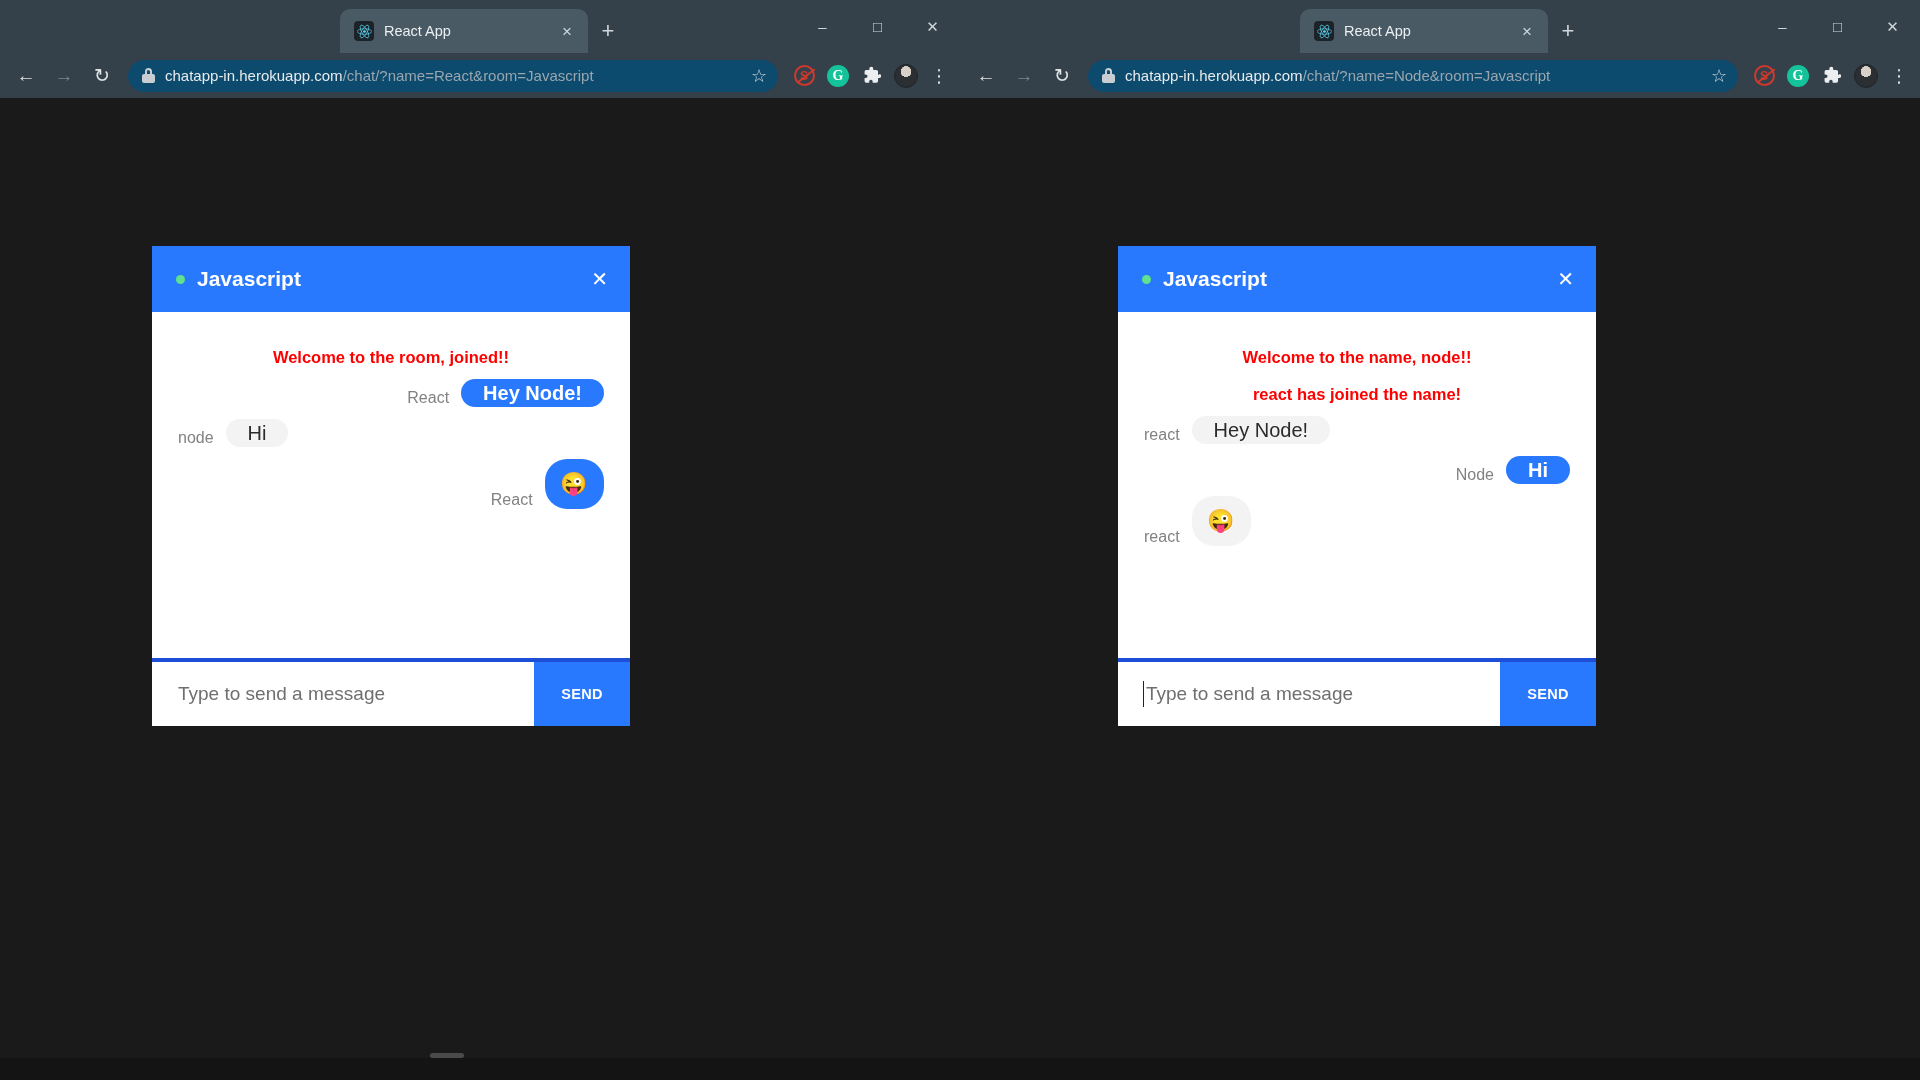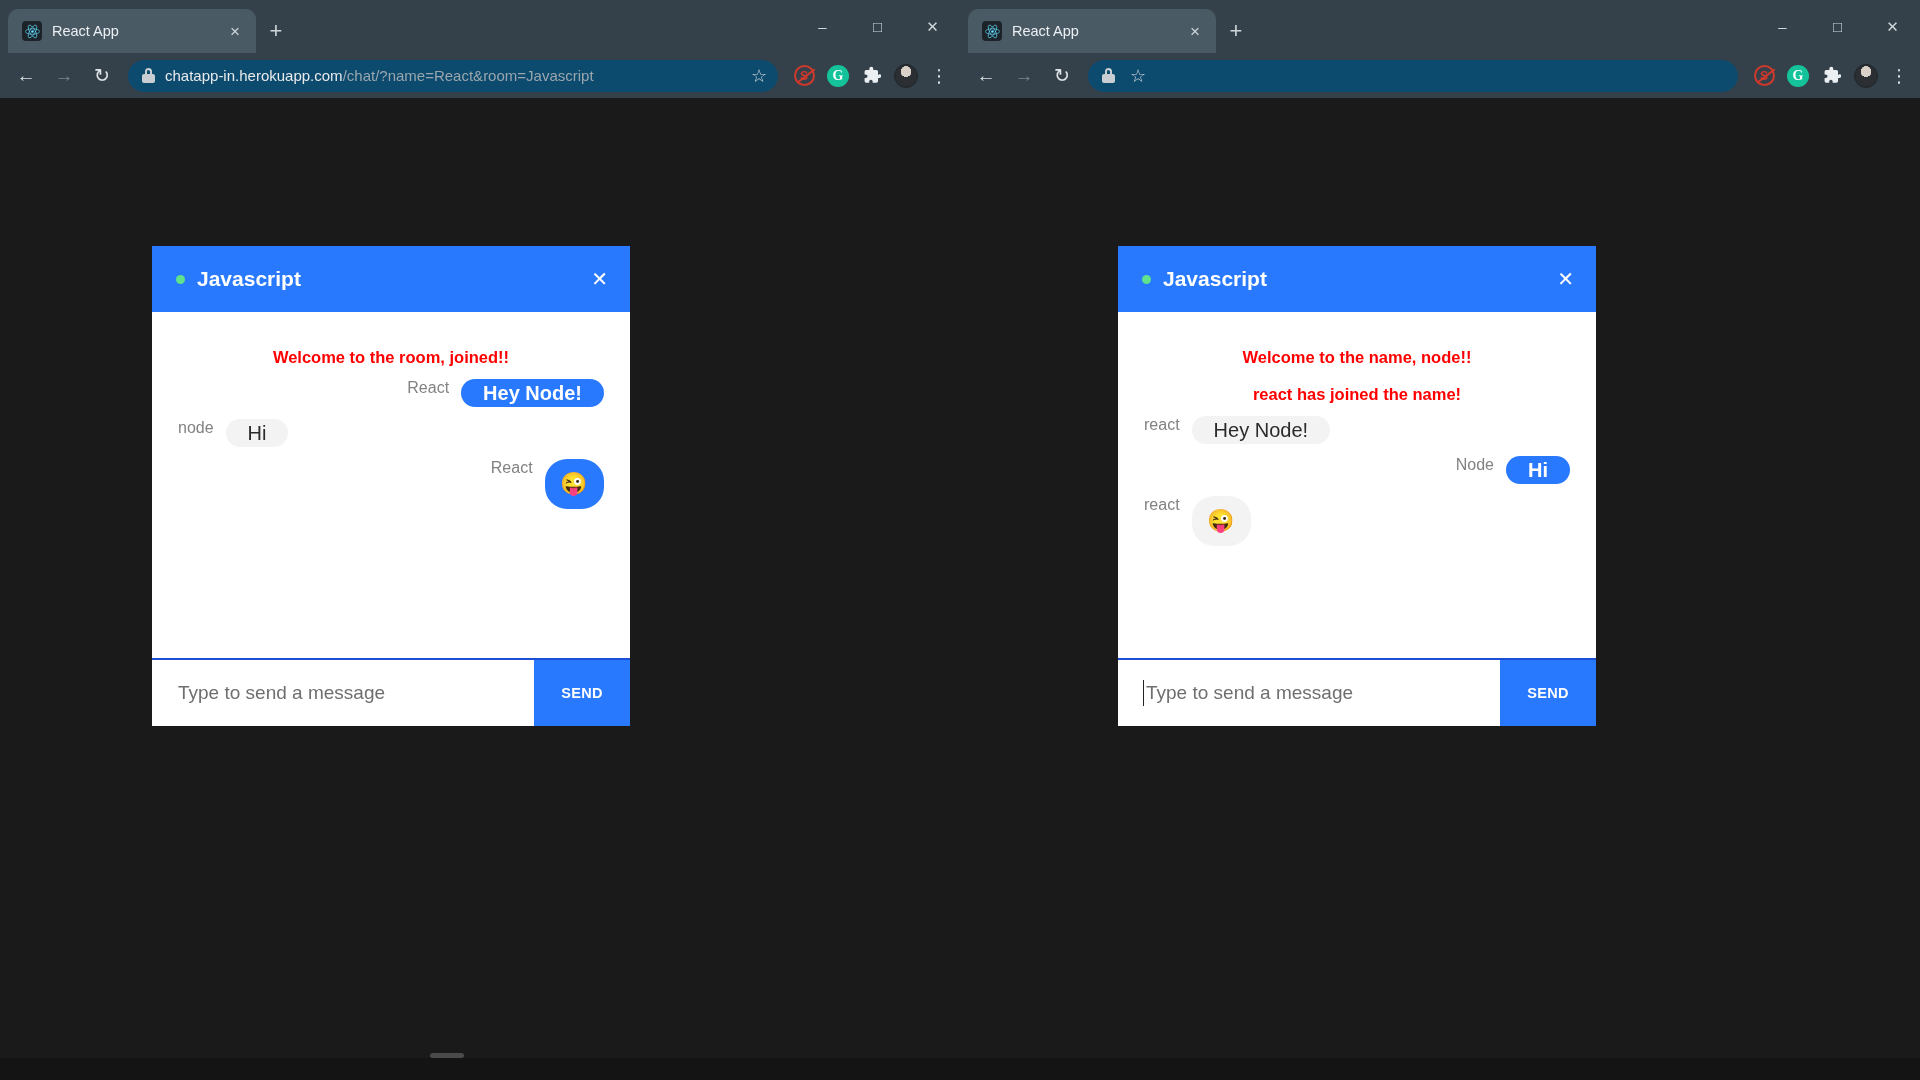--- a/index.html
+++ b/index.html
@@ -12,20 +12,21 @@
   .screen { position: relative; width: 1920px; height: 1080px; display: flex; background:#141414; }
 
   
   .browser { position: relative; height: 1080px; background: #141414; overflow: hidden; }
   .browser.left  { width: 960px; }
   .browser.right { width: 960px; }
 
   .tabstrip {
     height: 53px; background: #35414a; display: flex; align-items: flex-end;
     position: relative;
+    justify-content: center;
   }
   .winbtns {
     position: absolute; right: 0; top: 0; height: 53px;
     display: flex; align-items: center; gap: 0px;
   }
   .winbtn {
     width: 55px; height: 53px; display:flex; align-items:center; justify-content:center;
     color:#cfd6da; font-size: 15px; line-height:1;
   }
   .winbtn.close { color:#cfd6da; }
@@ -90,35 +91,35 @@
   }
   .chat-header-left { display:flex; align-items:center; gap: 12px; }
   .online-dot { width: 9px; height: 9px; border-radius: 50%; background:#5fe28b; flex:none; }
   .room-name { color:#fff; font-size: 21px; font-weight: bold; }
   .chat-close { color:#fff; font-size: 20px; line-height:1; font-weight:500; }
 
   .messages { background:#fff; height: 346px; padding: 18px 26px 10px 26px; overflow:hidden; }
   .sys { color:#ff0000; font-weight:bold; font-size: 16.5px; text-align:center; margin: 18px 0 0 0; }
   .sys + .sys { margin-top: 18px; }
 
-  .row { display:flex; align-items:flex-start; margin-top: 12px; }
+  .row { display:flex; align-items:flex-end; margin-top: 12px; }
   .row.right { justify-content: flex-end; }
   .row.left  { justify-content: flex-start; }
   .who { color:#828282; font-size: 16px; }
   .row.right .who { margin-right: 12px; }
   .row.left .who  { margin-left: 0px; margin-right: 12px; }
   .bubble {
     border-radius: 22px; padding: 2px 22px; font-size: 20px; line-height: 1.2;
     max-width: 330px; word-wrap: break-word;
   }
   .bubble.blue { background:#2979ff; color:#fff; font-weight: bold; }
   .bubble.gray { background:#f3f3f3; color:#2b2b2b; }
   .bubble.emoji { font-size: 22px; padding: 12px 16px; }
 
-  .composer { display:flex; height: 68px; border-top: 2px solid #1d4ed8; background:#fff; }
+  .composer { display:flex; height: 68px; border-top: 4px solid #1d4ed8; background:#fff; }
   .composer-input {
     flex: 1; border: none; outline: none; background: transparent;
     font-size: 19px; color: #3a3a3a; padding: 0 26px;
     font-family: "Liberation Sans", sans-serif;
   }
   .composer-input::placeholder { color:#6f6f6f; }
   .send-btn {
     width: 96px; background:#2979ff; color:#fff; border:none; cursor:pointer;
     font-size: 14.5px; font-weight: bold; letter-spacing: .3px;
     font-family:"Liberation Sans", sans-serif;
@@ -255,20 +256,21 @@
 
     <div class="toolbar">
       <div class="navbtn">←</div>
       <div class="navbtn fwd">→</div>
       <div class="navbtn">↻</div>
       <div class="omnibox">
         <span class="lock">
             <span class="shackle"></span>
             <span class="body"></span>
           </span>
+        <span class="url"><span>chatapp-in.herokuapp.com</span><span class="path">/chat/?name=Node&amp;room=Javascript</span></span>
         <span class="star">☆</span>
       </div>
       <div class="exticons">
         <span class="ext">
             <span class="ext-adblock">S</span>
           </span>
         <span class="ext">
             <span class="ext-gram">G</span>
           </span>
         <span class="ext ext-puzzle">

